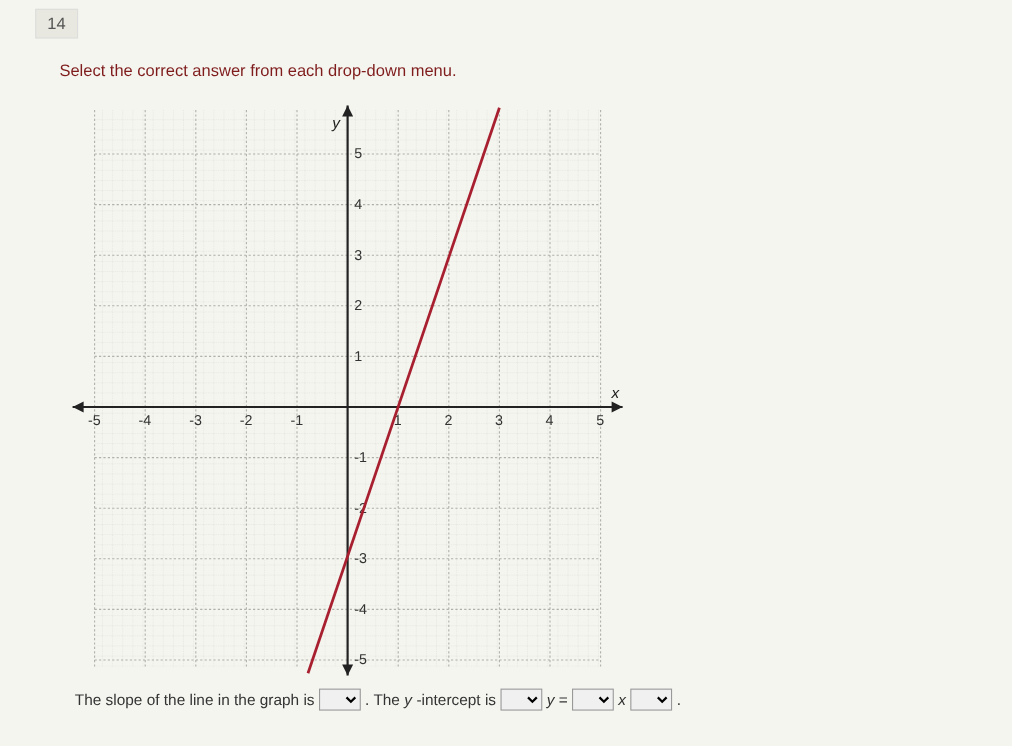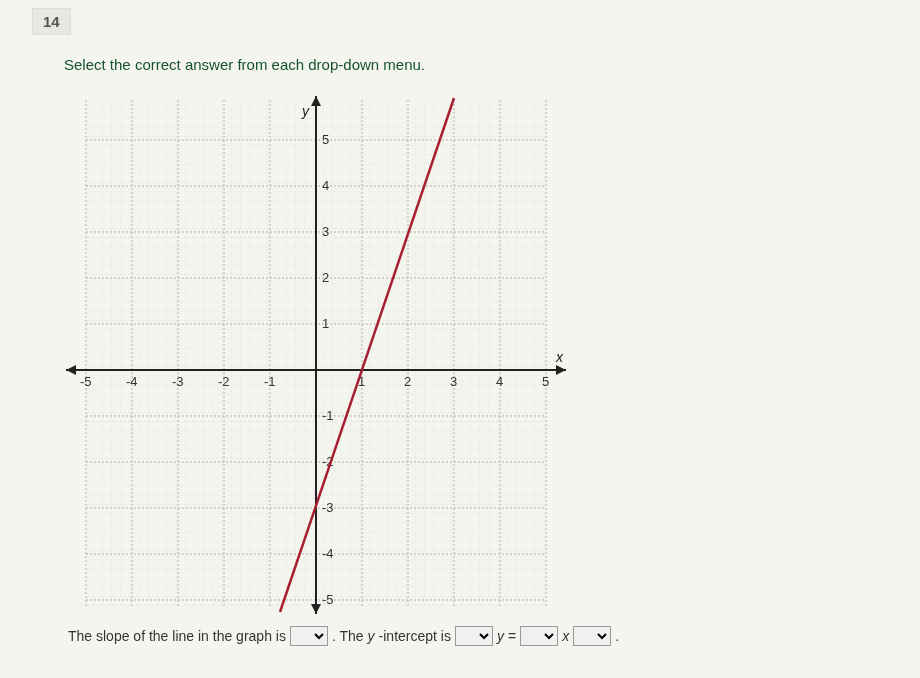--- a/index.html
+++ b/index.html
@@ -13,28 +13,27 @@
     }
     .question-number {
       position: absolute;
       top: 8px;
       left: 32px;
       background: #e8e8e0;
       padding: 4px 10px;
       font-size: 15px;
       color: #555;
       border: 1px solid #ddd;
-      font-weight: bold;
     }
     .instruction {
       position: absolute;
       top: 56px;
-      left: 64px;
+      left: 54px;
       font-size: 15px;
-      color: #14532d;
+      color: #7f1d1d;
     }
     .graph-container {
       position: absolute;
       top: 90px;
       left: 56px;
       width: 520px;
       height: 530px;
     }
     .answer-row {
       position: absolute;

